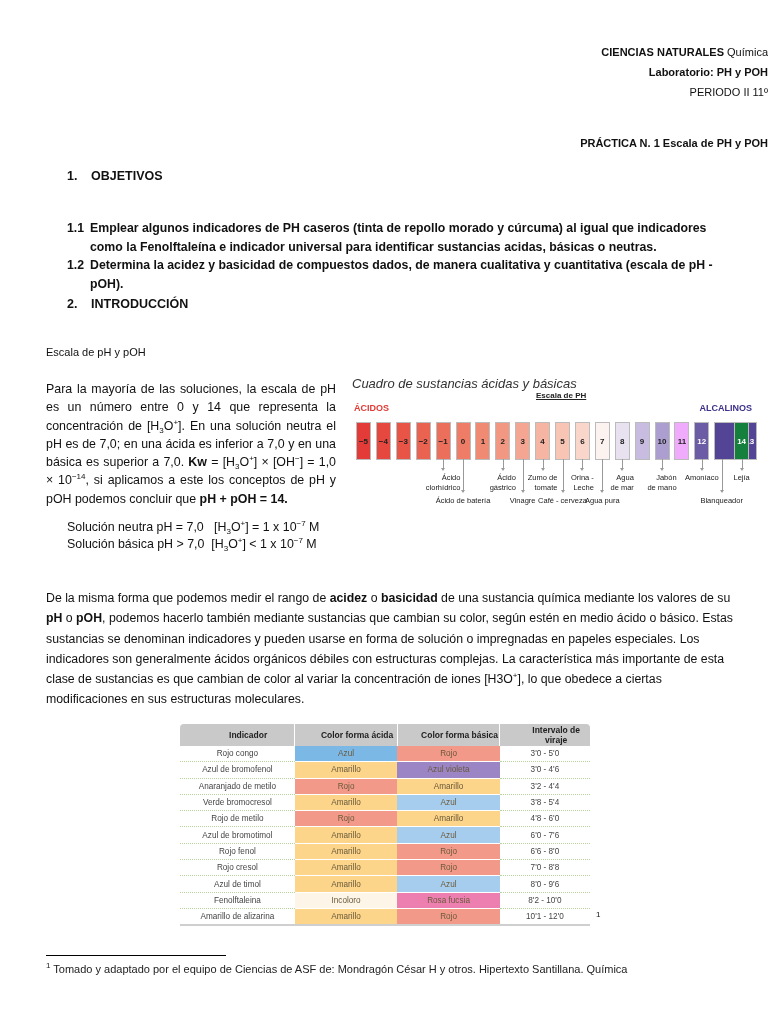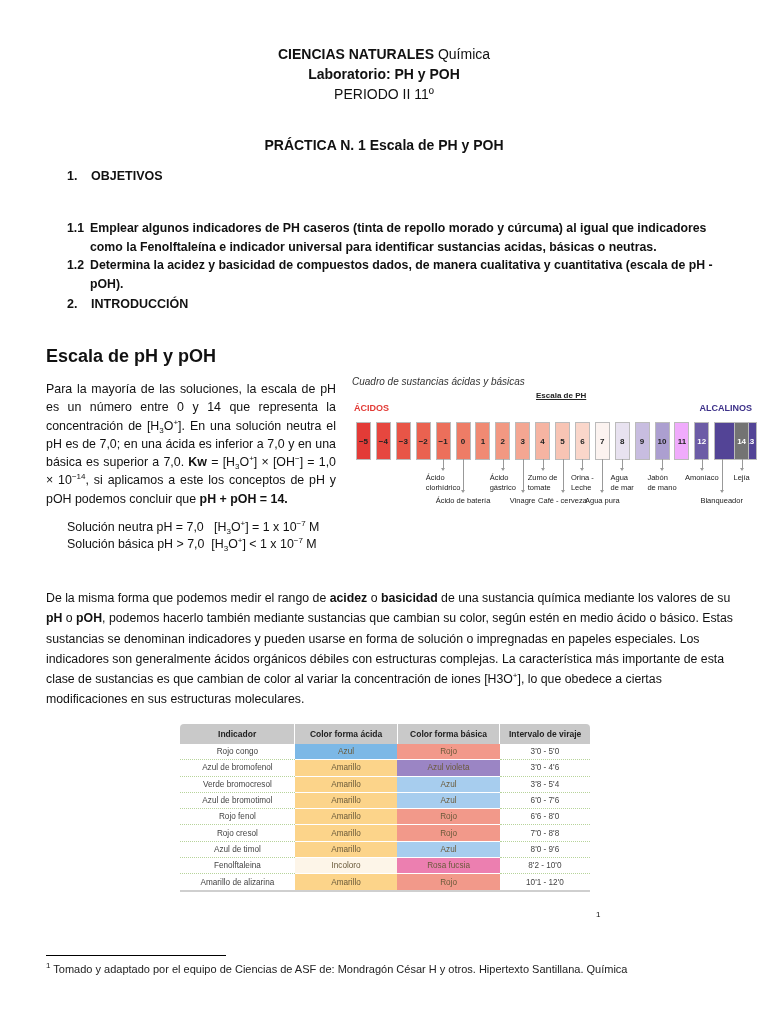--- a/index.html
+++ b/index.html
@@ -1,51 +1,51 @@
 <!DOCTYPE html>
 <html><head>
 <meta charset="utf-8">
 <style>
   html, body { margin: 0; padding: 0; background: #ffffff; }
   body { width: 768px; height: 1024px; position: relative; overflow: hidden;
          font-family: "Liberation Sans", sans-serif; color: #111; }
   .abs { position: absolute; }
-  .center { left: 0; width: 768px; text-align: center; font-size: 14px; }
+  .center { left: 0; width: 768px; text-align: right; font-size: 11px; }
   .b { font-weight: bold; }
   .hdr1 { top: 46px; }
   .hdr2 { top: 66px; }
   .hdr3 { top: 86px; }
   .practica { top: 137px; }
   .sec { left: 67px; font-size: 12.5px; font-weight: bold; }
   .obj { left: 67px; width: 670px; font-size: 12.3px; font-weight: bold; line-height: 18.5px; }
   .obj .item { display: flex; }
   .obj .num { width: 23px; flex: 0 0 23px; }
-  .sub-title { left: 46px; top: 346px; font-size: 18px; font-weight: bold; }
+  .sub-title { left: 46px; top: 346px; font-size: 11px; font-weight: normal; }
   .para1 { left: 46px; top: 380px; width: 290px; font-size: 12.4px; line-height: 18.3px; text-align: justify; }
   .sols { left: 67px; top: 519px; font-size: 12.4px; line-height: 17px; }
   .para2 { left: 46px; top: 588px; width: 690px; font-size: 12.3px; line-height: 20.3px; }
   sup, sub { font-size: 8px; line-height: 0; }
 
   
   .fig { left: 348px; top: 376px; width: 408px; height: 142px; }
-  .fig-caption { position: absolute; left: 4px; top: 0; font-size: 10px; font-style: italic; color: #333; }
+  .fig-caption { position: absolute; left: 4px; top: 0; font-size: 13px; font-style: italic; color: #333; }
   .fig-title { position: absolute; left: 188px; top: 15px; font-size: 8px; font-weight: bold; text-decoration: underline; color: #222; }
   .acidos { position: absolute; left: 6px; top: 27px; font-size: 9px; font-weight: bold; color: #e23a35; }
   .alcalinos { position: absolute; right: 4px; top: 27px; font-size: 9px; font-weight: bold; color: #3d3189; }
   .boxes { position: absolute; left: 8px; top: 46px; width: 398px; height: 36px; }
   .phbox { position: absolute; top: 0; width: 13px; height: 36px; border: 1px solid #bbb;
            font-size: 8px; font-weight: bold; color: #222; display: flex; align-items: center; justify-content: center; }
-  .lbl { position: absolute; font-size: 7.5px; color: #222; text-align: left; line-height: 10px; white-space: nowrap; transform: translateX(-50%); }
+  .lbl { position: absolute; font-size: 7.5px; color: #222; text-align: right; line-height: 10px; white-space: nowrap; transform: translateX(-50%); }
   .arrow { position: absolute; width: 1px; background: #999; }
   .arrow:after { content: ""; position: absolute; left: -2px; bottom: -3px; border-left: 2.5px solid transparent;
                  border-right: 2.5px solid transparent; border-top: 3px solid #999; }
 
   
   .tbl { left: 180px; top: 724px; width: 410px; border-collapse: collapse; font-size: 8.2px; color: #444; }
-  .tbl th { background: #c9c9c9; color: #222; font-weight: bold; height: 18px; font-size: 8.5px; border-right: 1px solid #fff; }
+  .tbl th { background: #c9c9c9; color: #222; font-weight: bold; height: 18px; font-size: 8.5px; border-right: 1px solid #fff; padding-left: 23px; }
   .tbl th:first-child { border-radius: 4px 0 0 0; }
   .tbl th:last-child { border-radius: 0 4px 0 0; border-right: none; }
   .tbl td { height: 15.3px; text-align: center; padding: 0; border-bottom: 1px dotted #b7d49a; }
   .tbl td.col { border-bottom: 1px solid #fff; color: #6a5a3a; }
   .tbl tr:last-child td { border-bottom: 2px solid #cfcfcf; }
   .tblnote { left: 596px; top: 910px; font-size: 8px; }
 
   .fn-line { left: 46px; top: 955px; width: 180px; height: 1px; background: #000; }
   .footnote { left: 46px; top: 963px; font-size: 11px; color: #222; }
 </style>
@@ -107,21 +107,21 @@
       <div class="phbox" style="left: 179.1px; background: rgb(246, 180, 162);">4</div>
       <div class="phbox" style="left: 199px; background: rgb(248, 196, 180);">5</div>
       <div class="phbox" style="left: 218.9px; background: rgb(250, 214, 202);">6</div>
       <div class="phbox" style="left: 238.8px; background: rgb(252, 243, 240);">7</div>
       <div class="phbox" style="left: 258.7px; background: rgb(232, 226, 240);">8</div>
       <div class="phbox" style="left: 278.6px; background: rgb(200, 189, 224);">9</div>
       <div class="phbox" style="left: 298.5px; background: rgb(172, 159, 208);">10</div>
       <div class="phbox" style="left: 318.4px; background: #f0abfc;">11</div>
       <div class="phbox" style="left: 338.3px; background: rgb(108, 92, 166); color: rgb(255, 255, 255);">12</div>
       <div class="phbox" style="left: 358.2px; background: rgb(83, 68, 150); color: rgb(255, 255, 255); padding-left: 28px;">13</div>
-      <div class="phbox" style="left: 378.1px; background: #737373; color: rgb(255, 255, 255);">14</div>
+      <div class="phbox" style="left: 378.1px; background: #15803d; color: rgb(255, 255, 255);">14</div>
     </div>
   <div id="ph-labels">
       <div class="arrow" style="left: 95.1px; top: 83px; height: 9px;"></div>
       <div class="lbl" style="left: 95.1px; top: 97px; white-space: pre;">Ácido
 clorhídrico</div>
       <div class="arrow" style="left: 115px; top: 83px; height: 31px;"></div>
       <div class="lbl" style="left: 115px; top: 120px; white-space: pre;">Ácido de batería</div>
       <div class="arrow" style="left: 154.8px; top: 83px; height: 9px;"></div>
       <div class="lbl" style="left: 154.8px; top: 97px; white-space: pre;">Ácido
 gástrico</div>
@@ -172,24 +172,36 @@
         <td class="col" style="background: rgb(242, 153, 138);">Rojo</td>
         <td>3'0 - 5'0</td>
       </tr>
       <tr>
         <td>Azul de bromofenol</td>
         <td class="col" style="background: rgb(252, 212, 138);">Amarillo</td>
         <td class="col" style="background: rgb(155, 133, 196);">Azul violeta</td>
         <td>3'0 - 4'6</td>
       </tr>
       <tr>
+        <td>Anaranjado de metilo</td>
+        <td class="col" style="background: rgb(242, 153, 138);">Rojo</td>
+        <td class="col" style="background: rgb(252, 212, 138);">Amarillo</td>
+        <td>3'2 - 4'4</td>
+      </tr>
+      <tr>
         <td>Verde bromocresol</td>
         <td class="col" style="background: rgb(252, 212, 138);">Amarillo</td>
         <td class="col" style="background: rgb(167, 205, 238);">Azul</td>
         <td>3'8 - 5'4</td>
+      </tr>
+      <tr>
+        <td>Rojo de metilo</td>
+        <td class="col" style="background: rgb(242, 153, 138);">Rojo</td>
+        <td class="col" style="background: rgb(252, 212, 138);">Amarillo</td>
+        <td>4'8 - 6'0</td>
       </tr>
       <tr>
         <td>Azul de bromotimol</td>
         <td class="col" style="background: rgb(252, 212, 138);">Amarillo</td>
         <td class="col" style="background: rgb(167, 205, 238);">Azul</td>
         <td>6'0 - 7'6</td>
       </tr>
       <tr>
         <td>Rojo fenol</td>
         <td class="col" style="background: rgb(252, 212, 138);">Amarillo</td>

